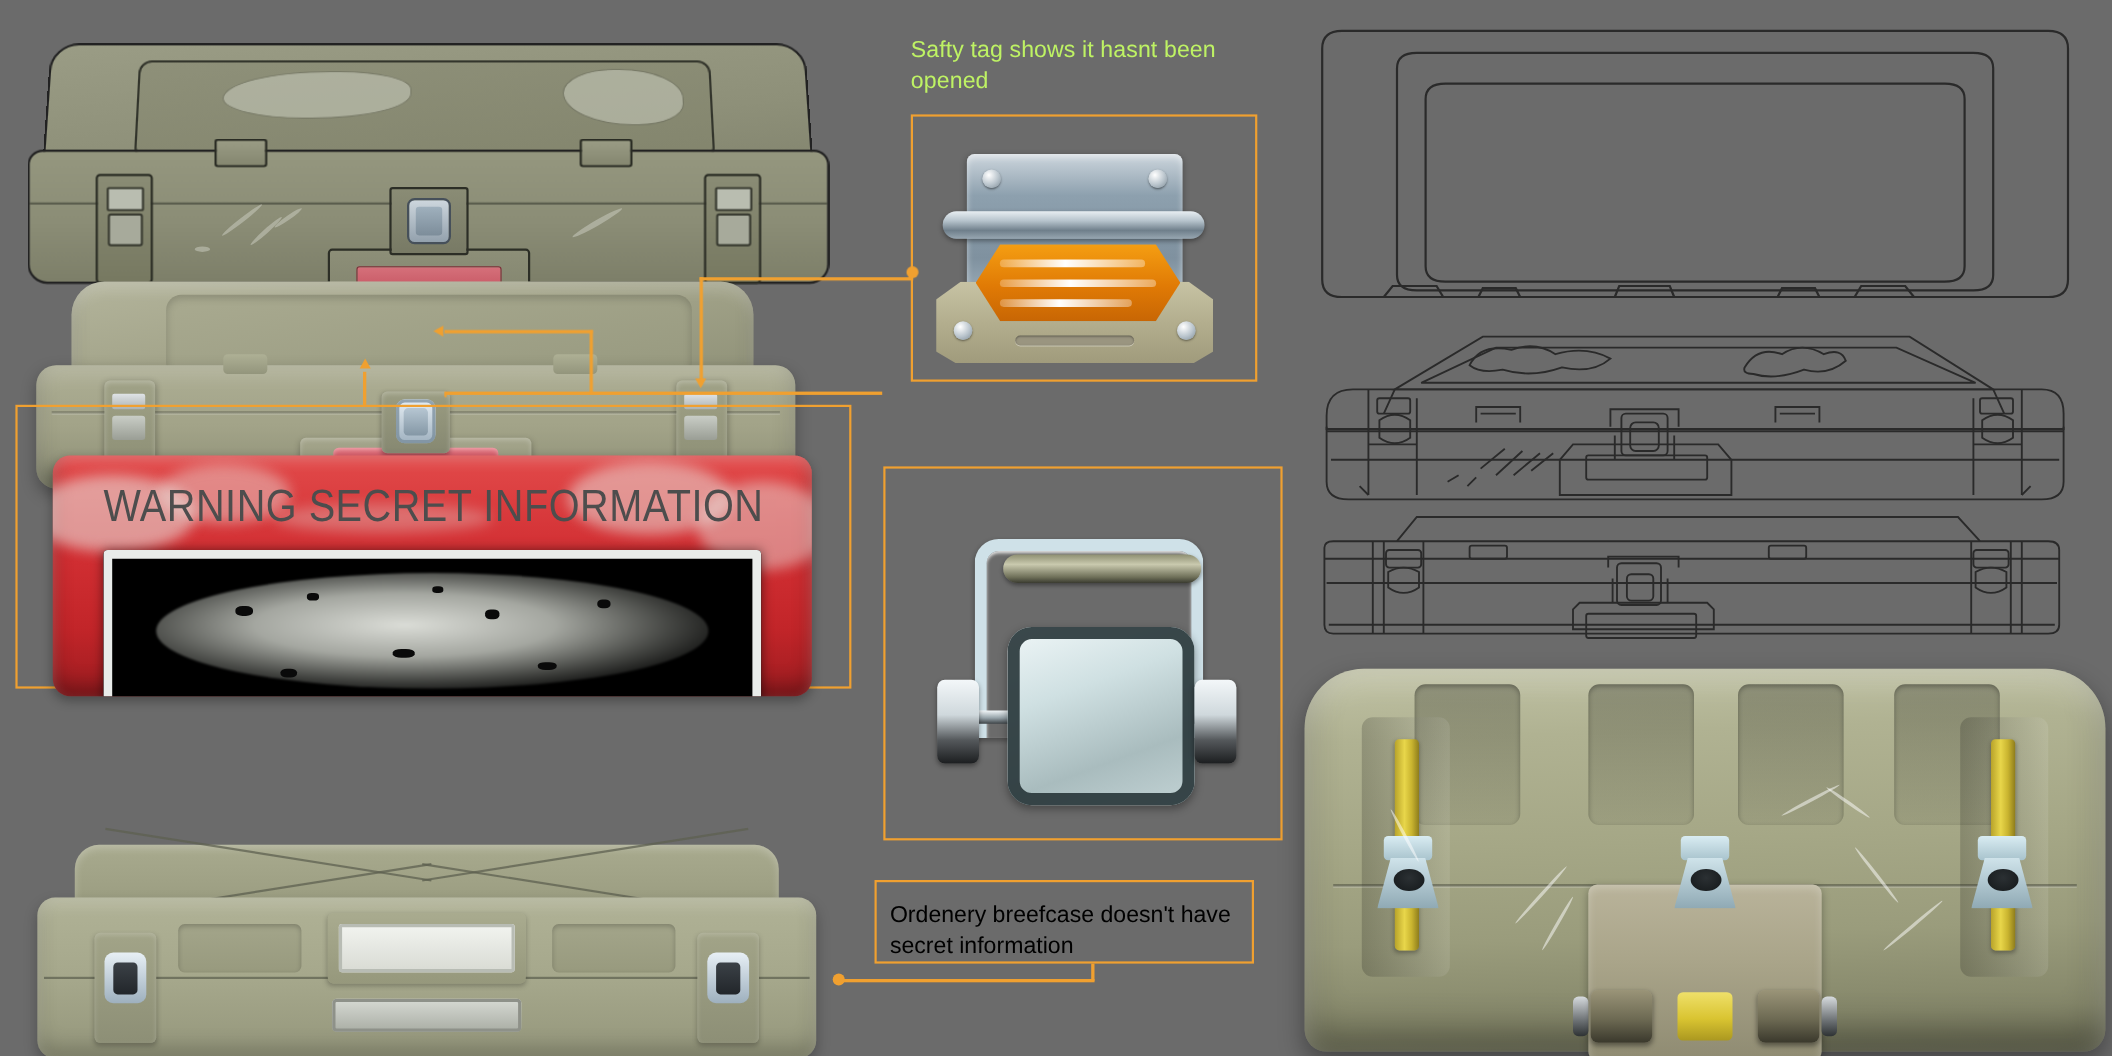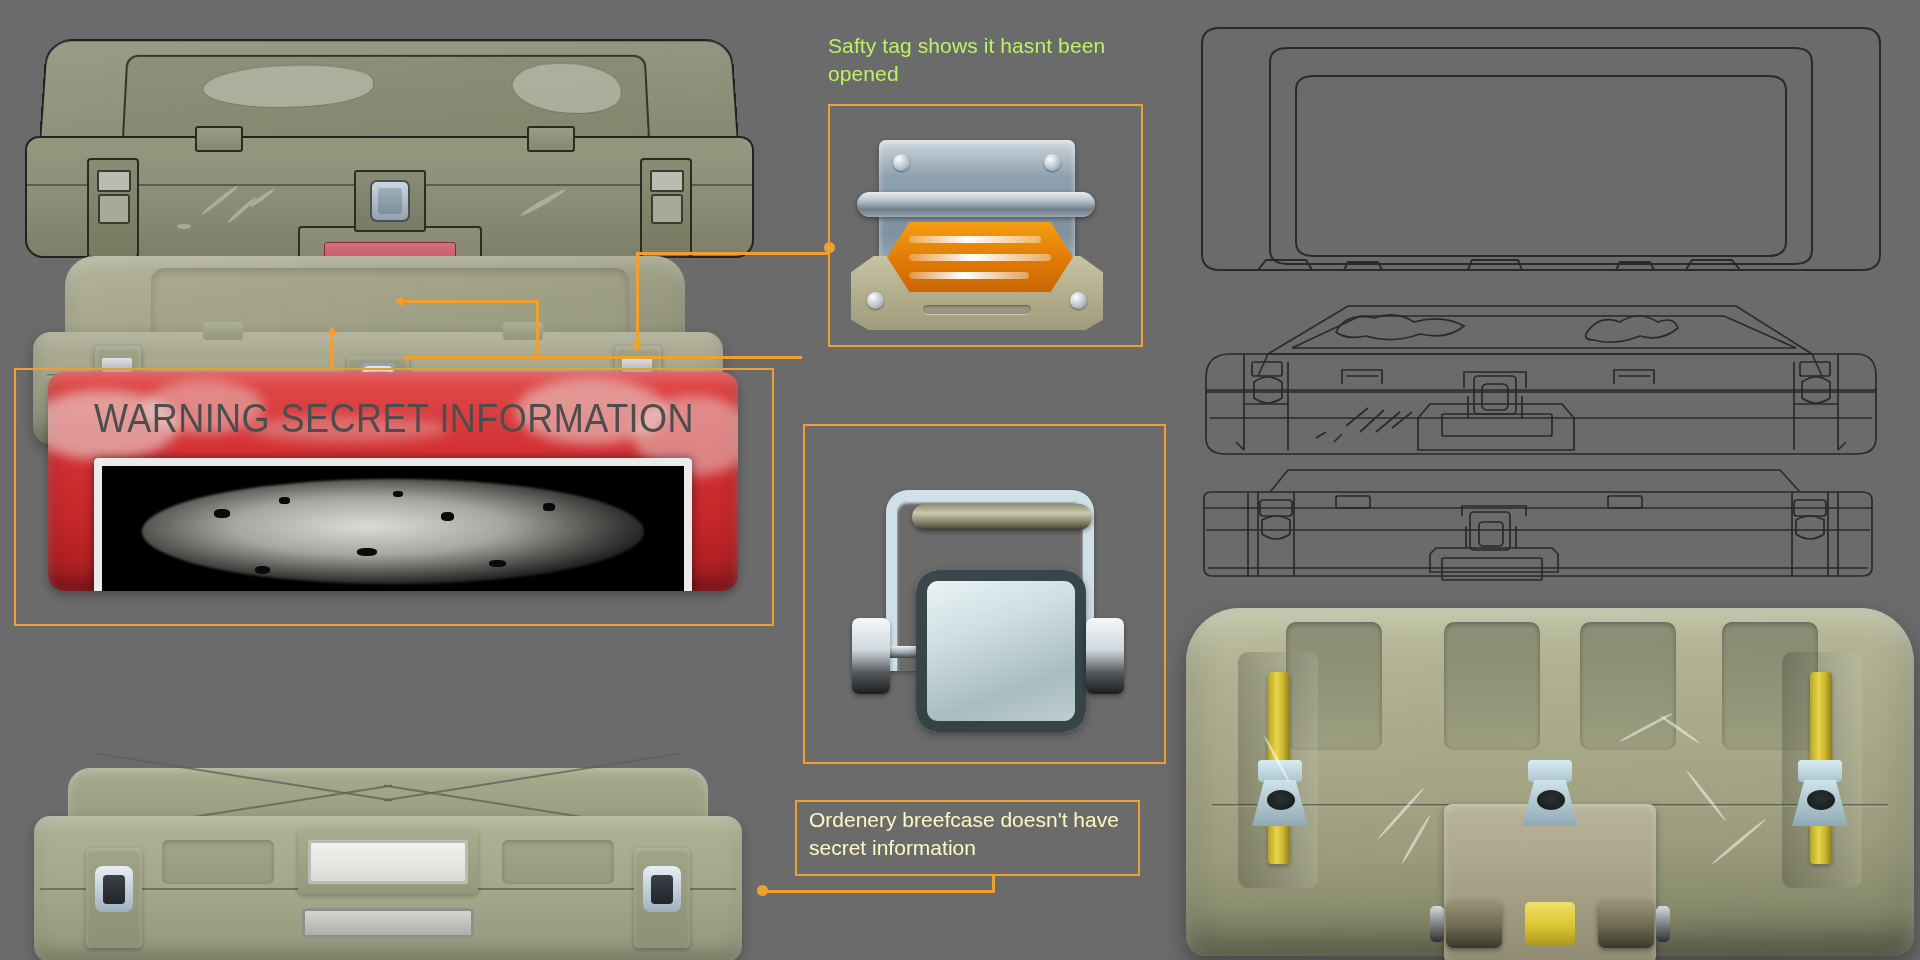--- a/index.html
+++ b/index.html
@@ -22,21 +22,21 @@
            border-bottom:5px solid transparent;border-left:9px solid #f0a030;}
   .arrow-d{position:absolute;width:0;height:0;border-left:5px solid transparent;
            border-right:5px solid transparent;border-top:9px solid #f0a030;}
 
   .note{
     position:absolute;color:#bef264;font-size:21px;line-height:28px;
     letter-spacing:.1px;white-space:pre-line;
   }
   .note-boxed{
     position:absolute;border:2px solid #f0a030;box-sizing:border-box;
-    color:#fef9c3;font-size:21px;line-height:28px;padding:4px 10px 6px 12px;
+    color:#000000;font-size:21px;line-height:28px;padding:16px 10px 6px 12px;
     white-space:pre-line;
   }
 
   
   .case-flat{position:absolute;}
   .cf-lid{
     position:absolute;left:22px;top:18px;width:690px;height:120px;
     background:linear-gradient(175deg,#9a9c85 0%,#8e9079 60%,#82846e 100%);
     border:2px solid #222;border-radius:26px 26px 10px 10px;
     transform:perspective(700px) rotateX(8deg);
@@ -487,21 +487,21 @@
     </div>
   </div>
 
   <div class="lead h" style="left:636px;top:252px;width:194px;"></div>
   <div class="lead v" style="left:636px;top:252px;height:98px;"></div>
   <div class="arrow-d" style="left:632px;top:344px;"></div>
   <div class="dot" style="left:824px;top:242px;"></div>
 
   <div class="callout-box" style="left:14px;top:368px;width:760px;height:258px;"></div>
 
-  <div class="warn" style="left:48px;top:372px;width:690px;height:219px;">
+  <div class="warn" style="left:48px;top:414px;width:690px;height:219px;">
     <div class="warn-wear" style="left:-20px;top:18px;width:150px;height:70px;opacity:.55;"></div>
     <div class="warn-wear" style="left:96px;top:8px;width:120px;height:54px;opacity:.42;"></div>
     <div class="warn-wear" style="left:468px;top:6px;width:150px;height:66px;opacity:.5;"></div>
     <div class="warn-wear" style="left:586px;top:24px;width:120px;height:80px;opacity:.45;"></div>
     <div class="warn-wear" style="left:200px;top:44px;width:200px;height:26px;opacity:.3;"></div>
     <div class="warn-title">WARNING SECRET INFORMATION</div>
     <div class="warn-win">
       <div class="warn-smudge"></div>
       <div class="warn-fleck" style="left:20%;top:34%;width:16px;height:9px;"></div>
       <div class="warn-fleck" style="left:31%;top:26%;width:11px;height:7px;"></div>

